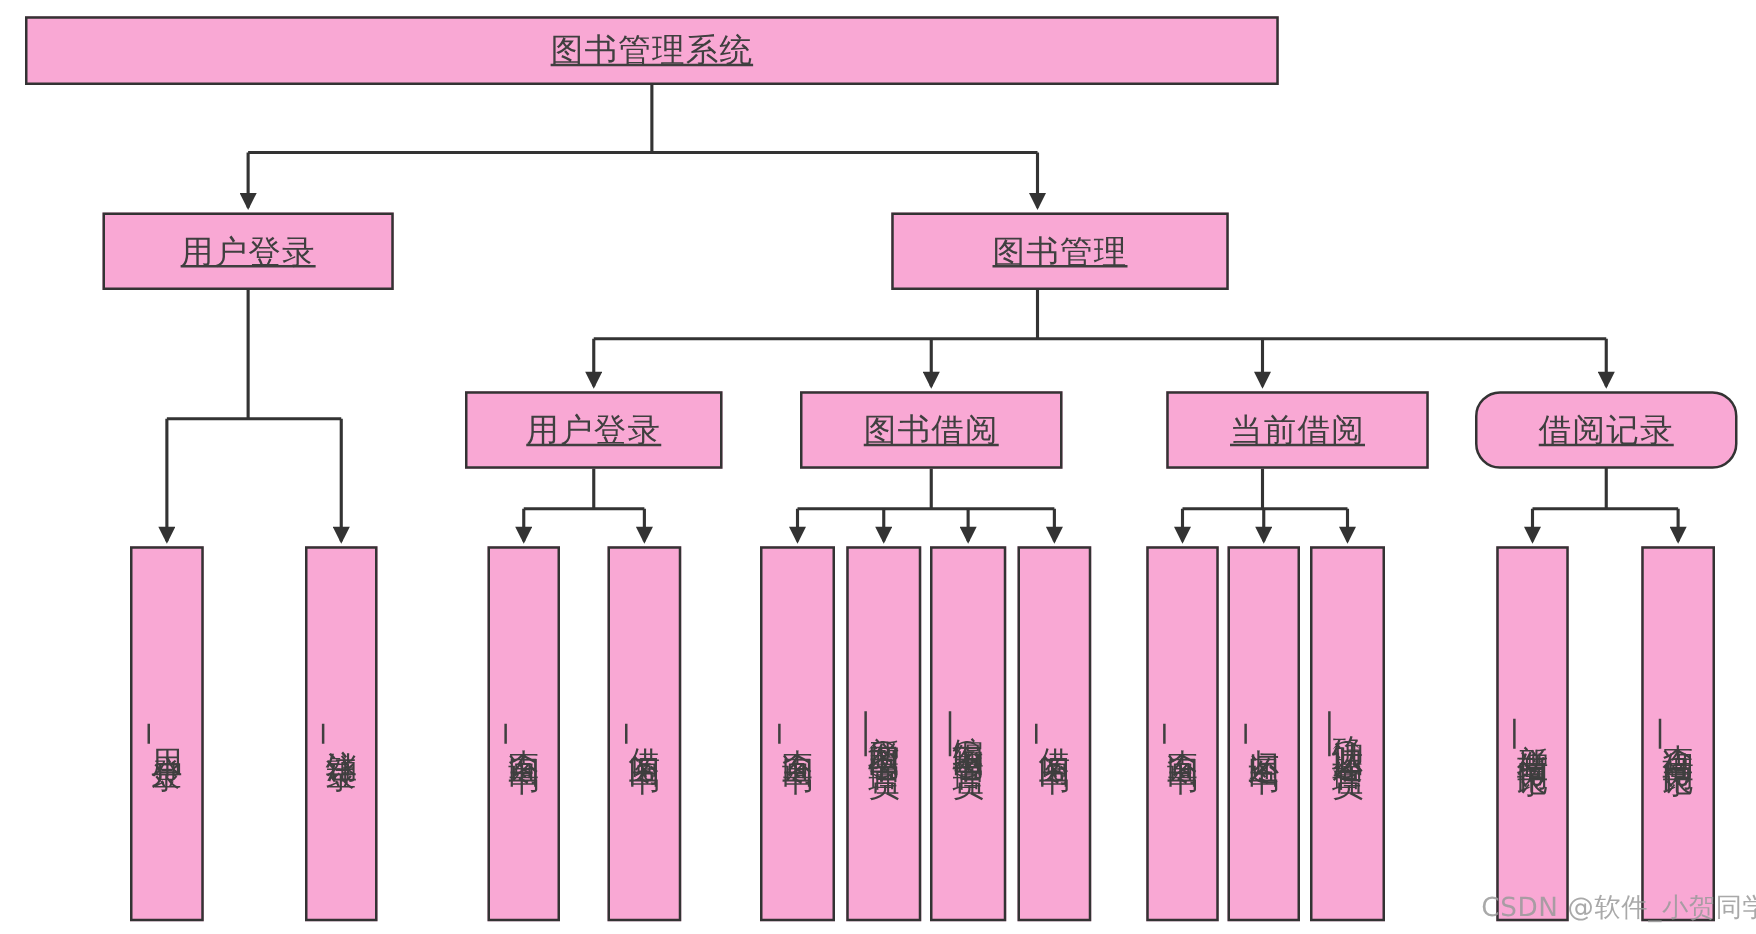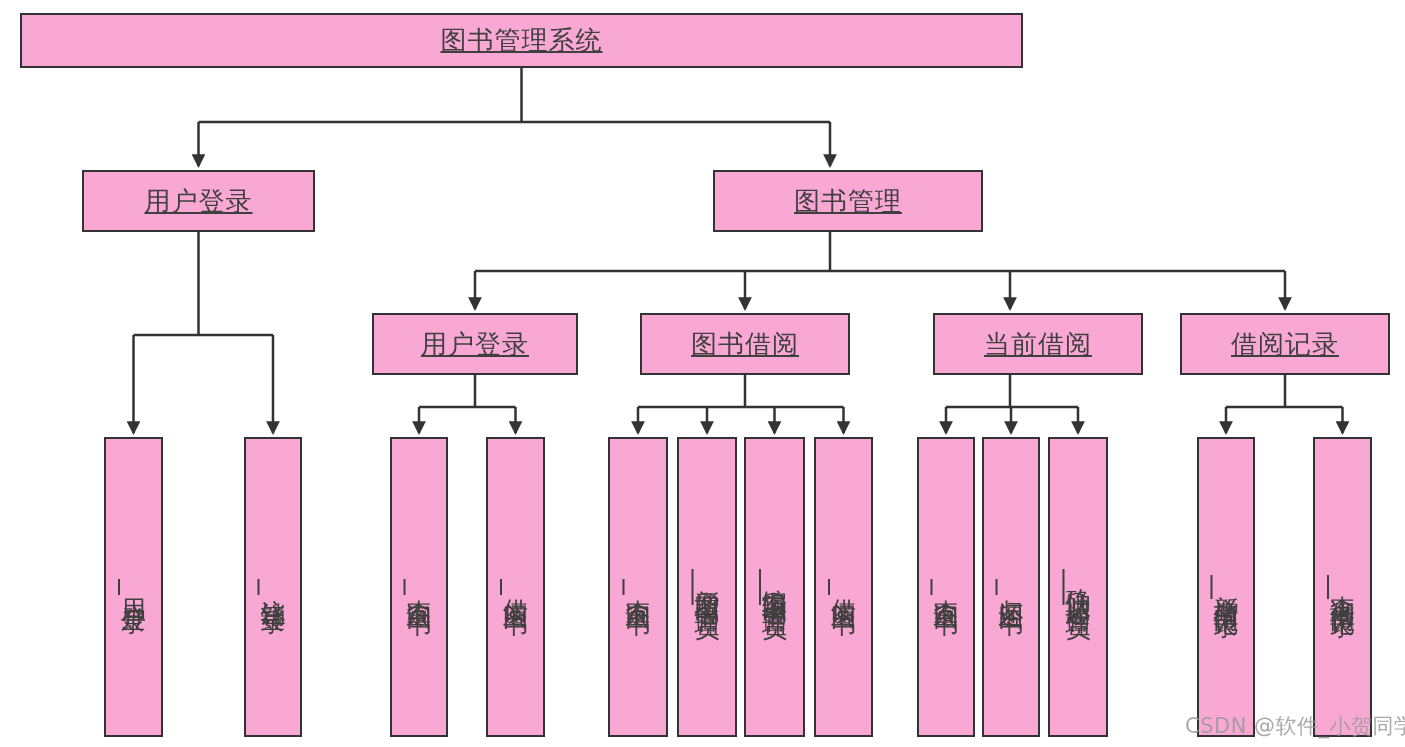--- a/index.html
+++ b/index.html
@@ -23,21 +23,21 @@
   }
   .h-box{font-size:26px;letter-spacing:1px;white-space:nowrap;}
   .root{left:20px;top:13px;width:1003px;height:55px;}
   .l2{top:170px;height:62px;}
   .l2.user{left:82px;width:233px;}
   .l2.mgmt{left:713px;width:270px;}
   .l3{top:313px;height:62px;font-size:26px;}
   .l3.rec{left:372px;width:206px;}
   .l3.bor{left:640px;width:210px;}
   .l3.cur{left:905px;width:210px;margin-left:28px;}
-  .l3.his{left:1180px;width:210px;}
+  .l3.his{left:1180px;width:210px;border-radius:20px;}
   .v-box{top:437px;height:300px;}
   .v-box span{
     writing-mode:vertical-rl;text-orientation:mixed;
     font-size:25px;line-height:1;letter-spacing:4px;white-space:nowrap;
   }
   #watermark{
     position:absolute;left:1185px;top:712px;width:210px;
     font-size:21px;color:var(--wm);opacity:.85;letter-spacing:.5px;
     white-space:nowrap;z-index:5;
   }

